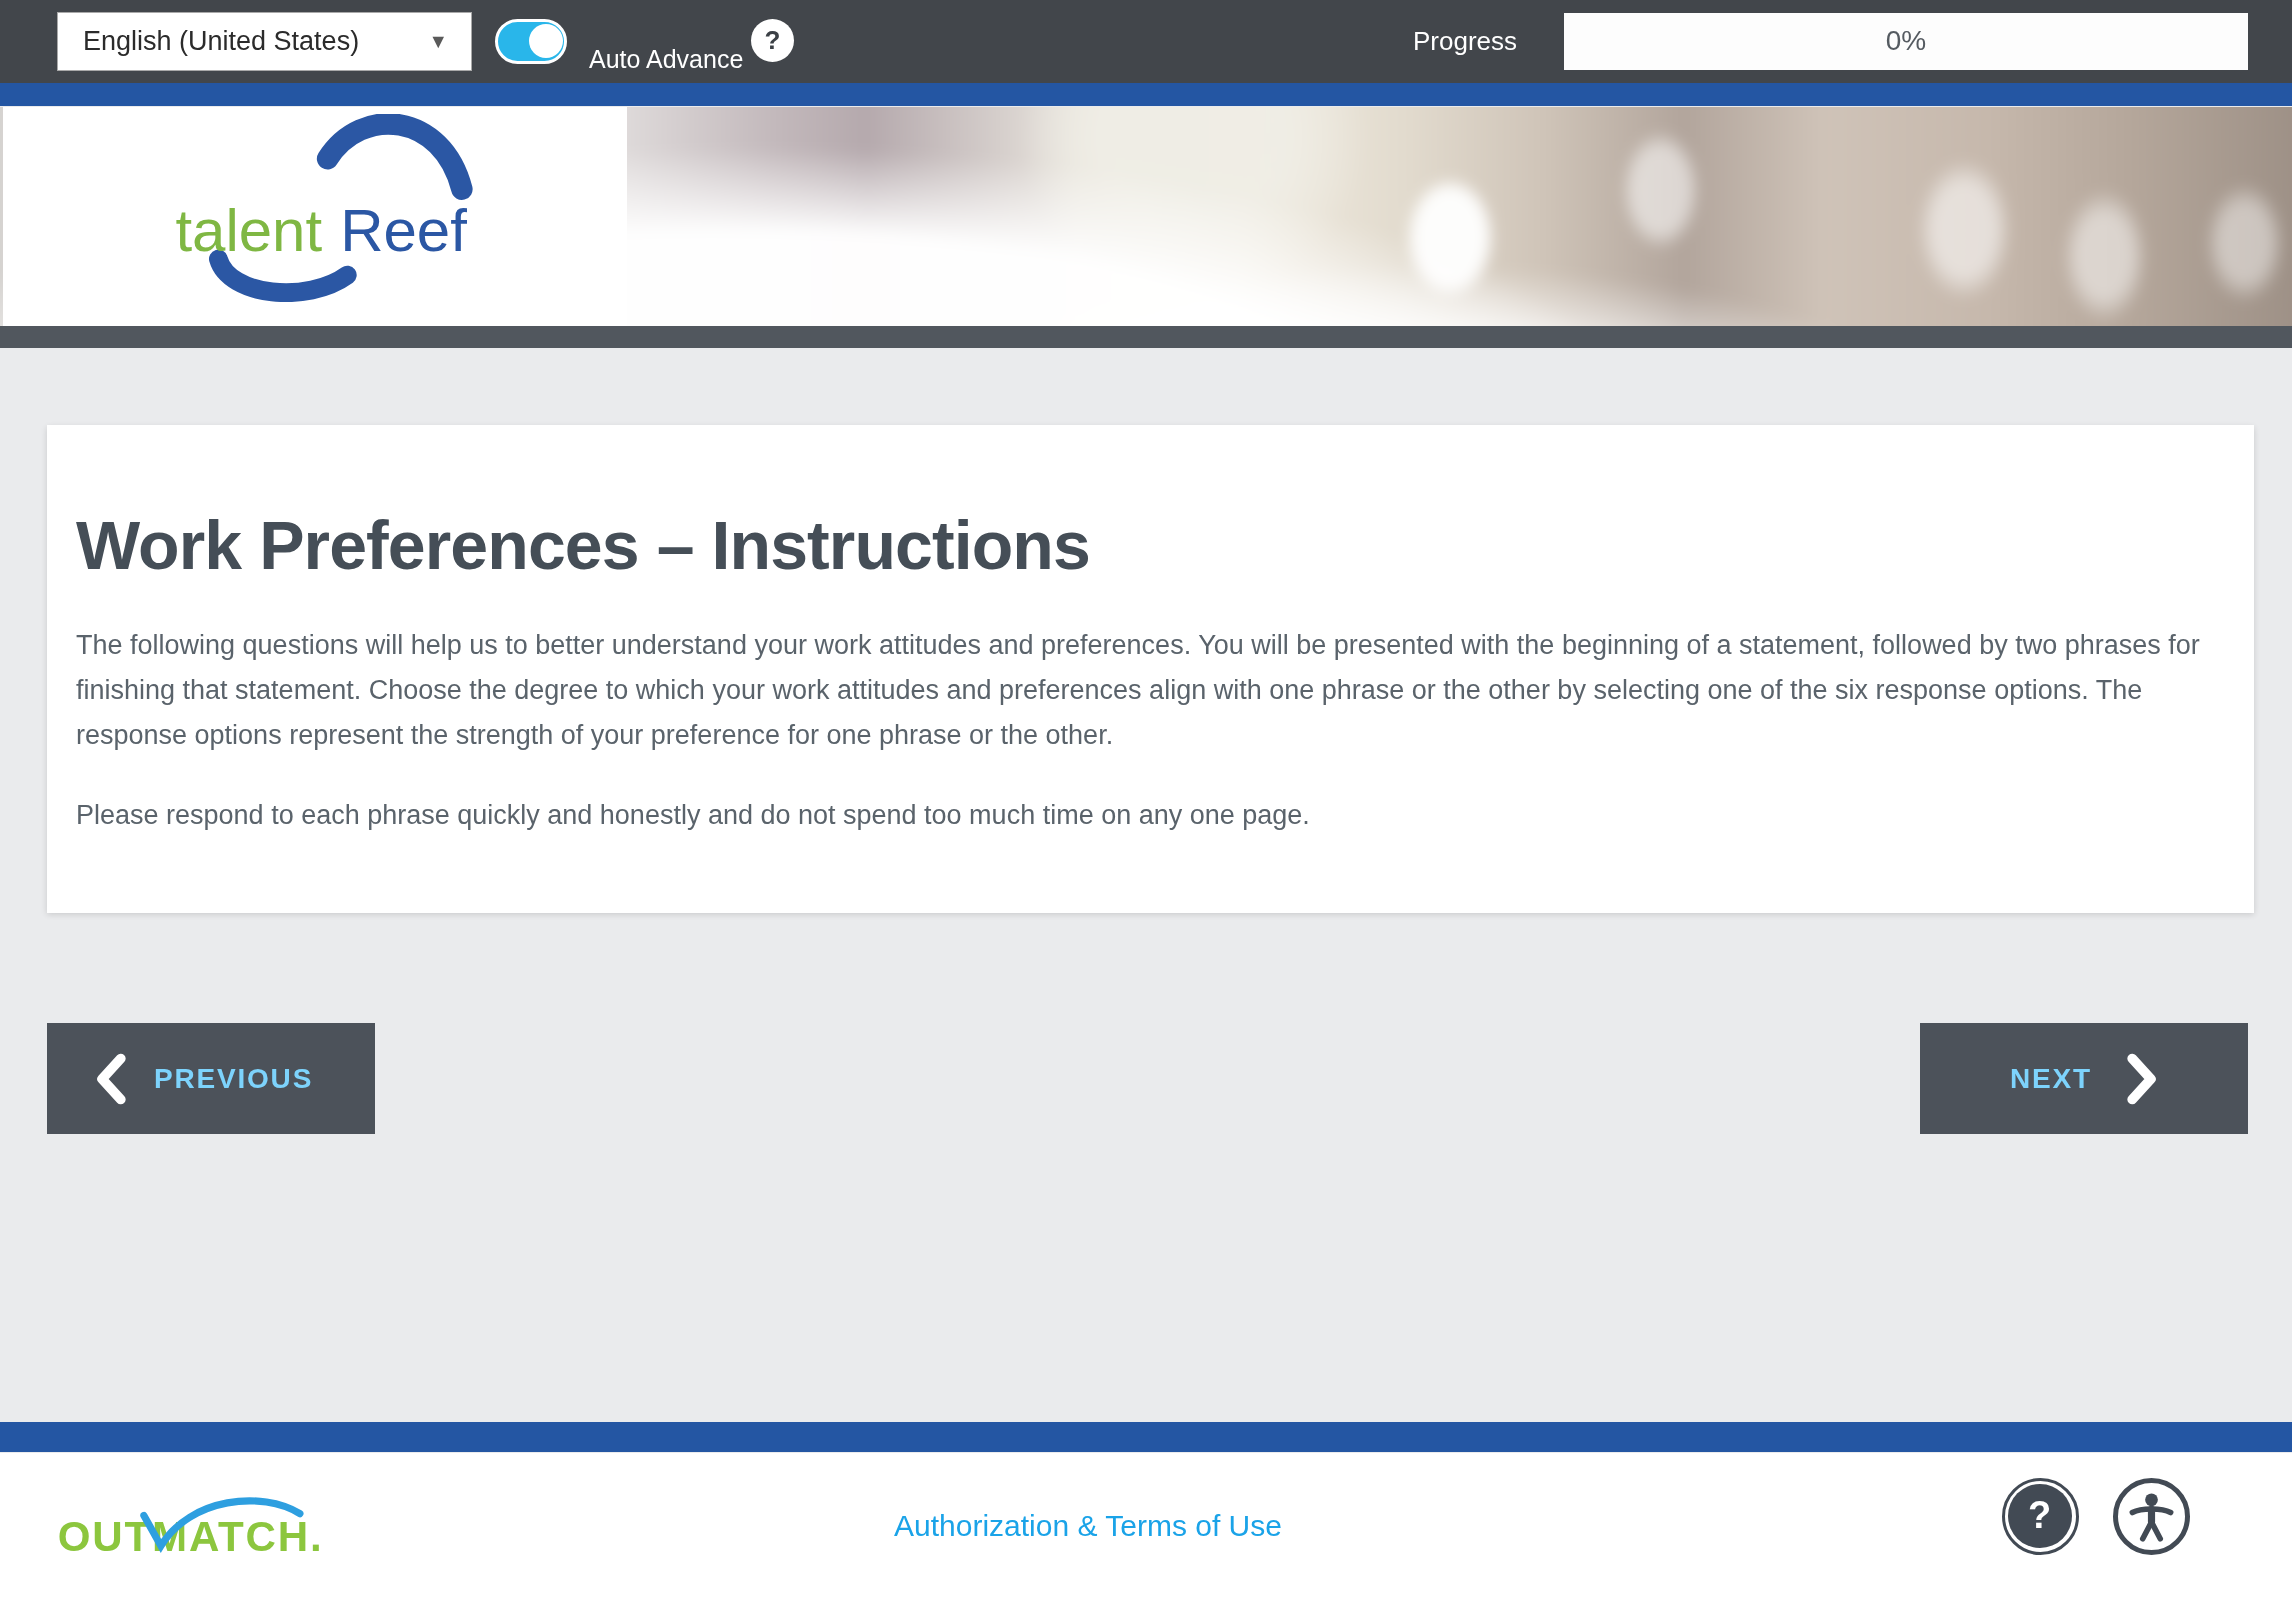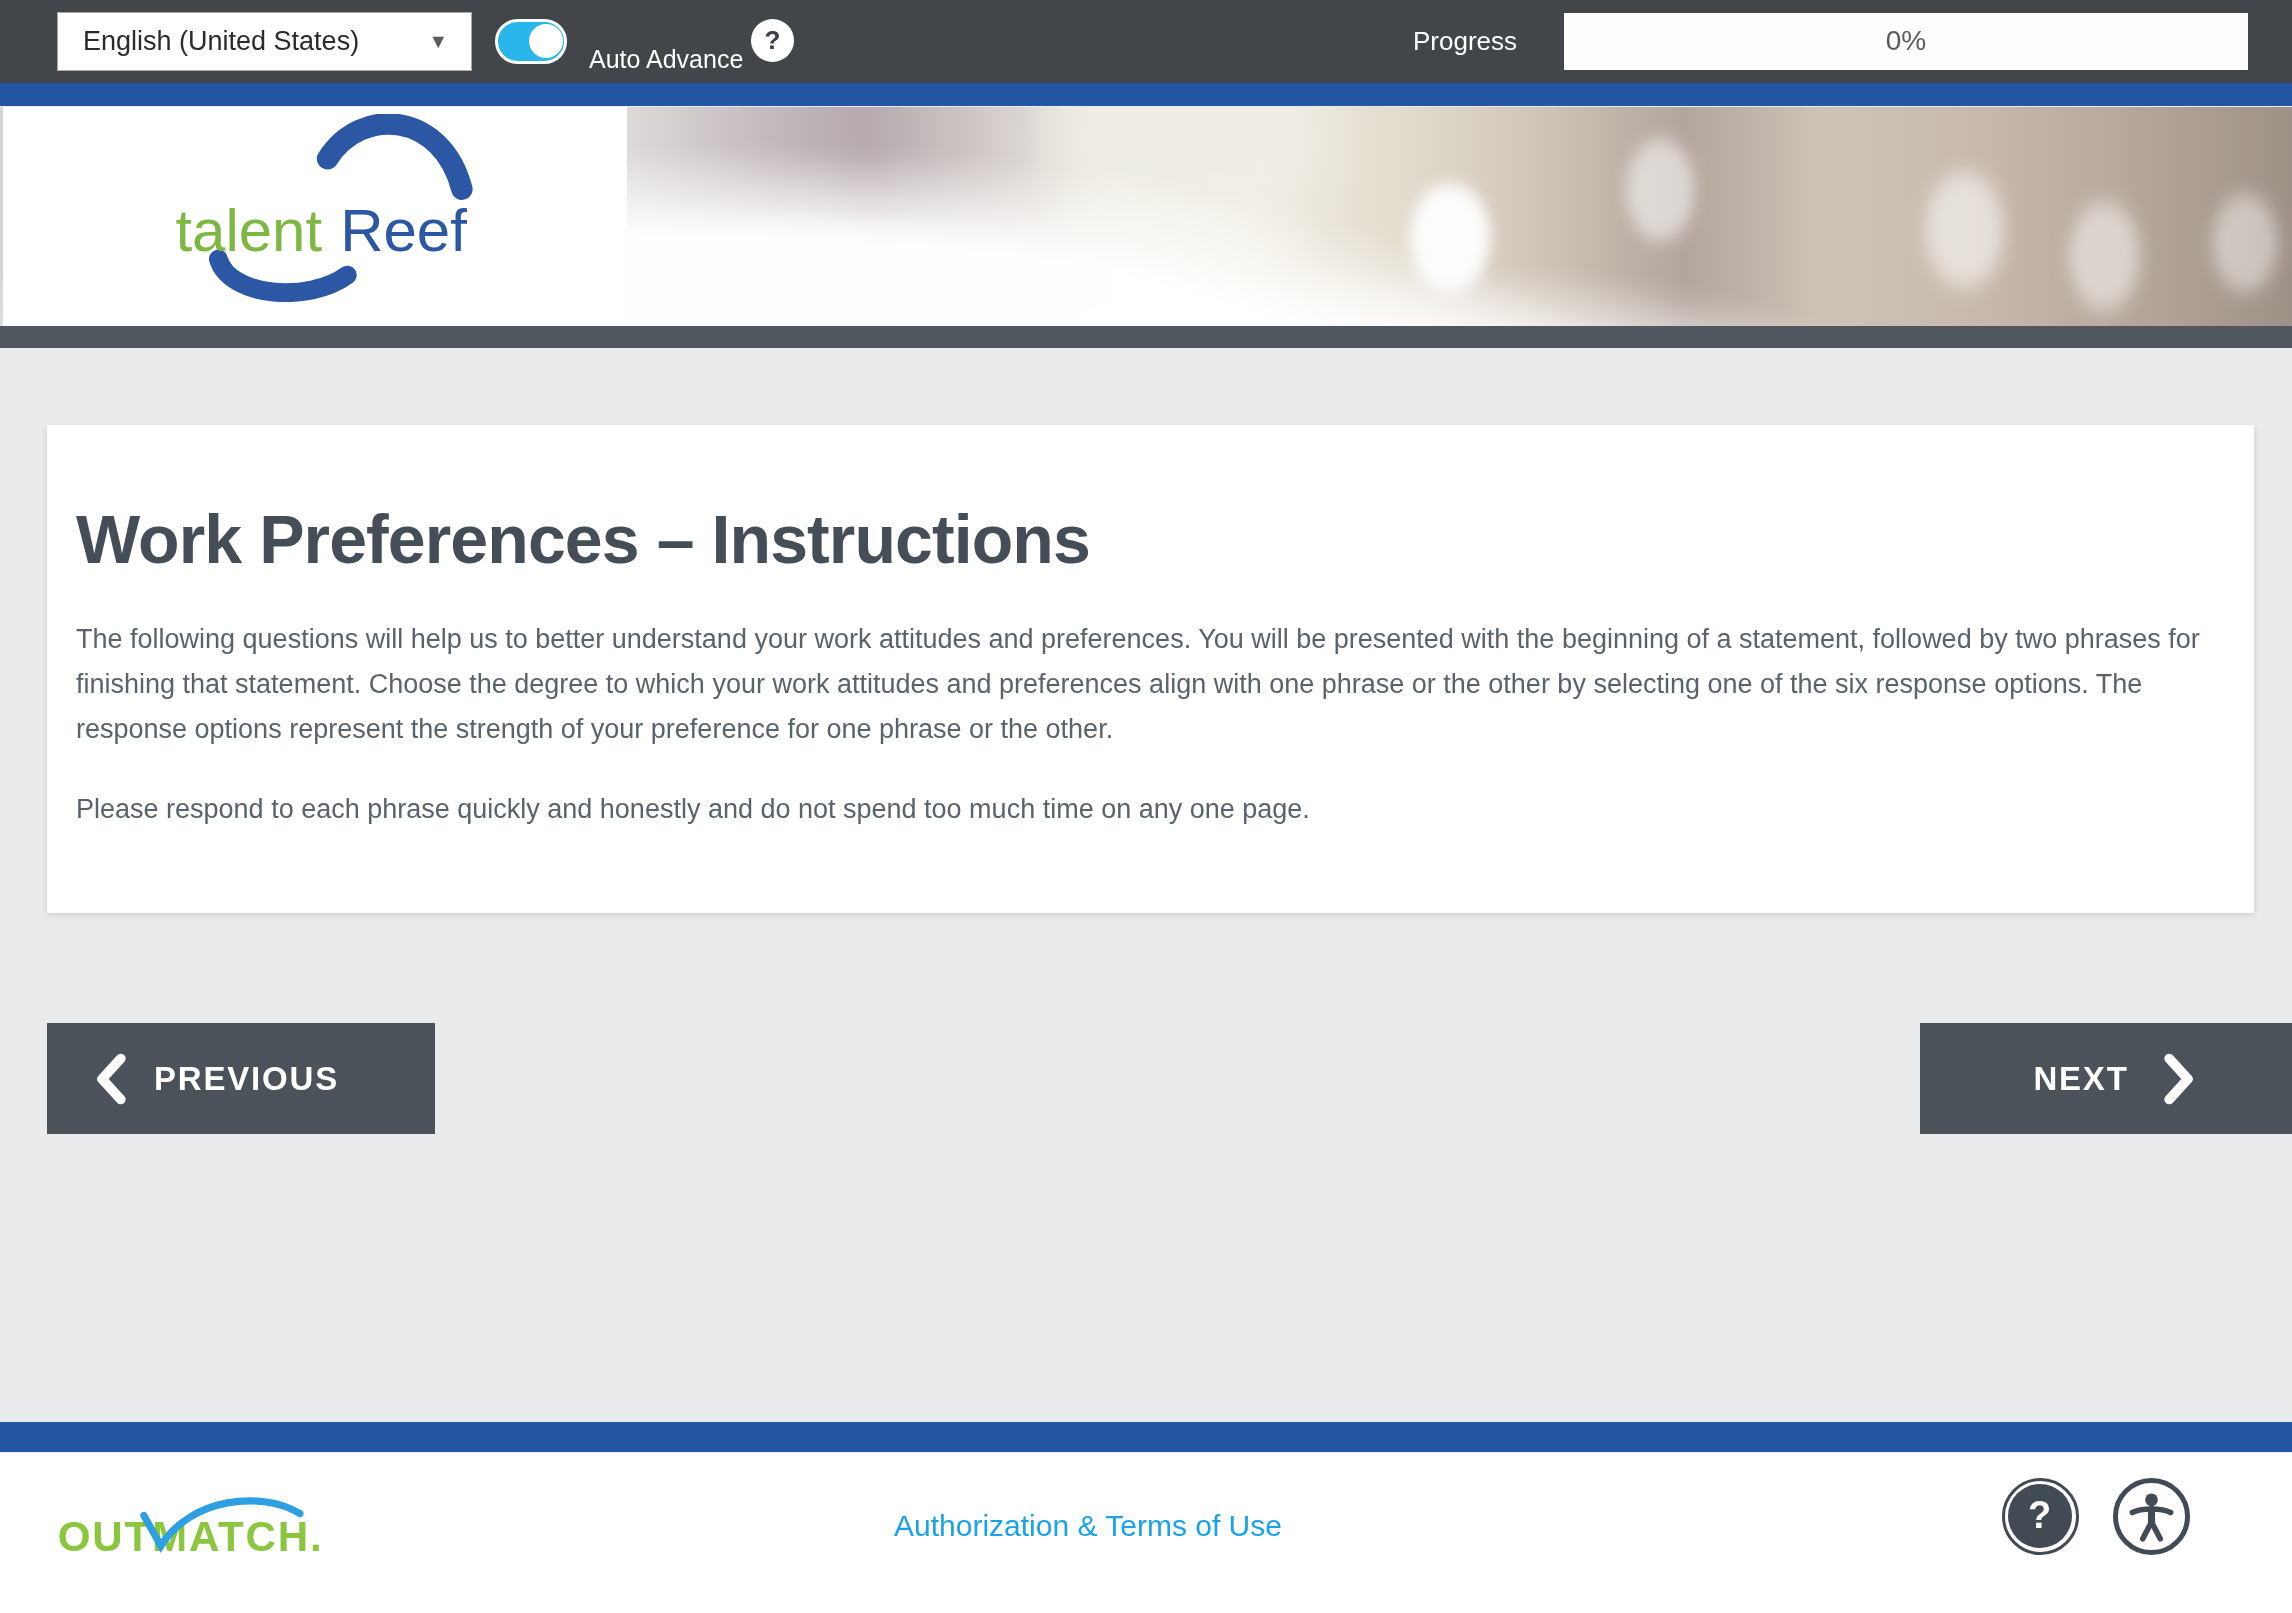--- a/index.html
+++ b/index.html
@@ -84,36 +84,36 @@
     position:absolute; left:2.7px; top:0; width:624px; height:219px;
     background:#ffffff;
   }
   .dark-band { left:0; top:326px; width:2293px; height:22.4px; background:#51575e; }
 
   
   .main { left:0; top:348px; width:2293px; height:1074px; background:#eaebed; }
   .card {
     position:absolute; left:47px; top:77px; width:2207px; height:488px;
     background:#ffffff; box-shadow:0 1.8px 6.3px rgba(0,0,0,0.14);
-    padding:2px 29px;
+    padding:8px 29px;
   }
   .card h1 {
     padding-top:73px;
     font-size:68px; font-weight:bold; color:#454e57;
     letter-spacing:-0.9px;
   }
   .card p { font-size:27px; line-height:45px; color:#5a636b; }
   .card p.first { margin-top:39px; }
   .card p.second { margin-top:35px; }
 
   .nav-btn {
-    position:absolute; top:675px; width:388px; height:111px;
-    background:#4c525a; color:#ffffff; cursor:pointer;
+    position:absolute; top:675px; width:328px; height:111px;
+    background:#4c525a; color:#7dd3fc; cursor:pointer;
     display:flex; align-items:center;
-    font-size:33px; font-weight:bold; letter-spacing:1.8px;
+    font-size:28px; font-weight:bold; letter-spacing:1.8px;
   }
   .btn-prev { left:47px;  justify-content:flex-start; padding-left:48px; gap:27px; }
   .btn-next { left:1920px; justify-content:center; gap:34px; }
   .chev { width:32px; height:52px; display:block; }
   .chev polyline { fill:none; stroke:#ffffff; stroke-width:11; stroke-linecap:round; stroke-linejoin:round; }
 
   
   .footer { left:0; top:1453px; width:2293px; height:161px; background:#ffffff; }
   .outmatch { position:absolute; left:56px; top:30px; width:269px; height:90px; }
   .footer-links {

